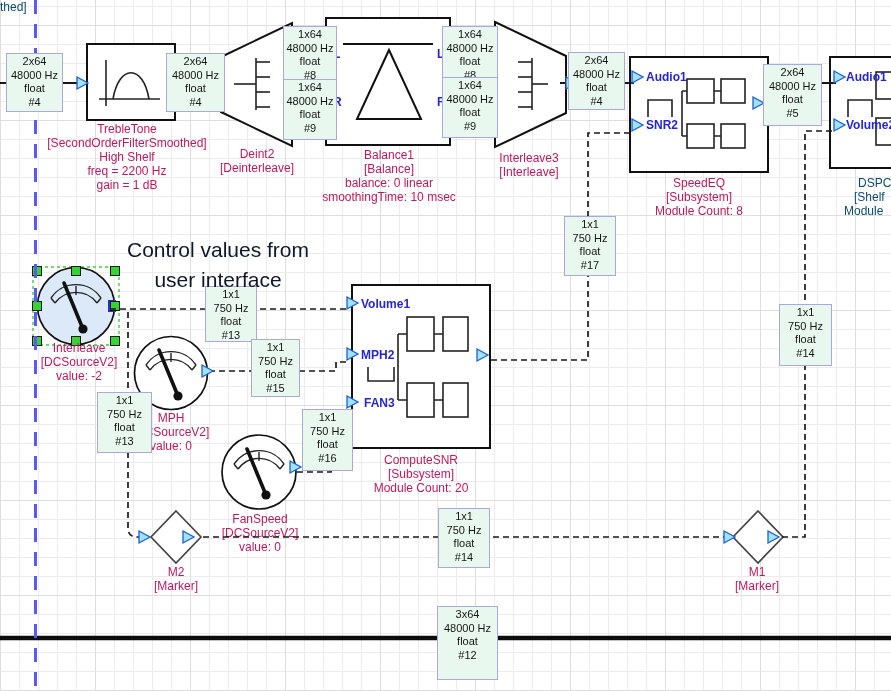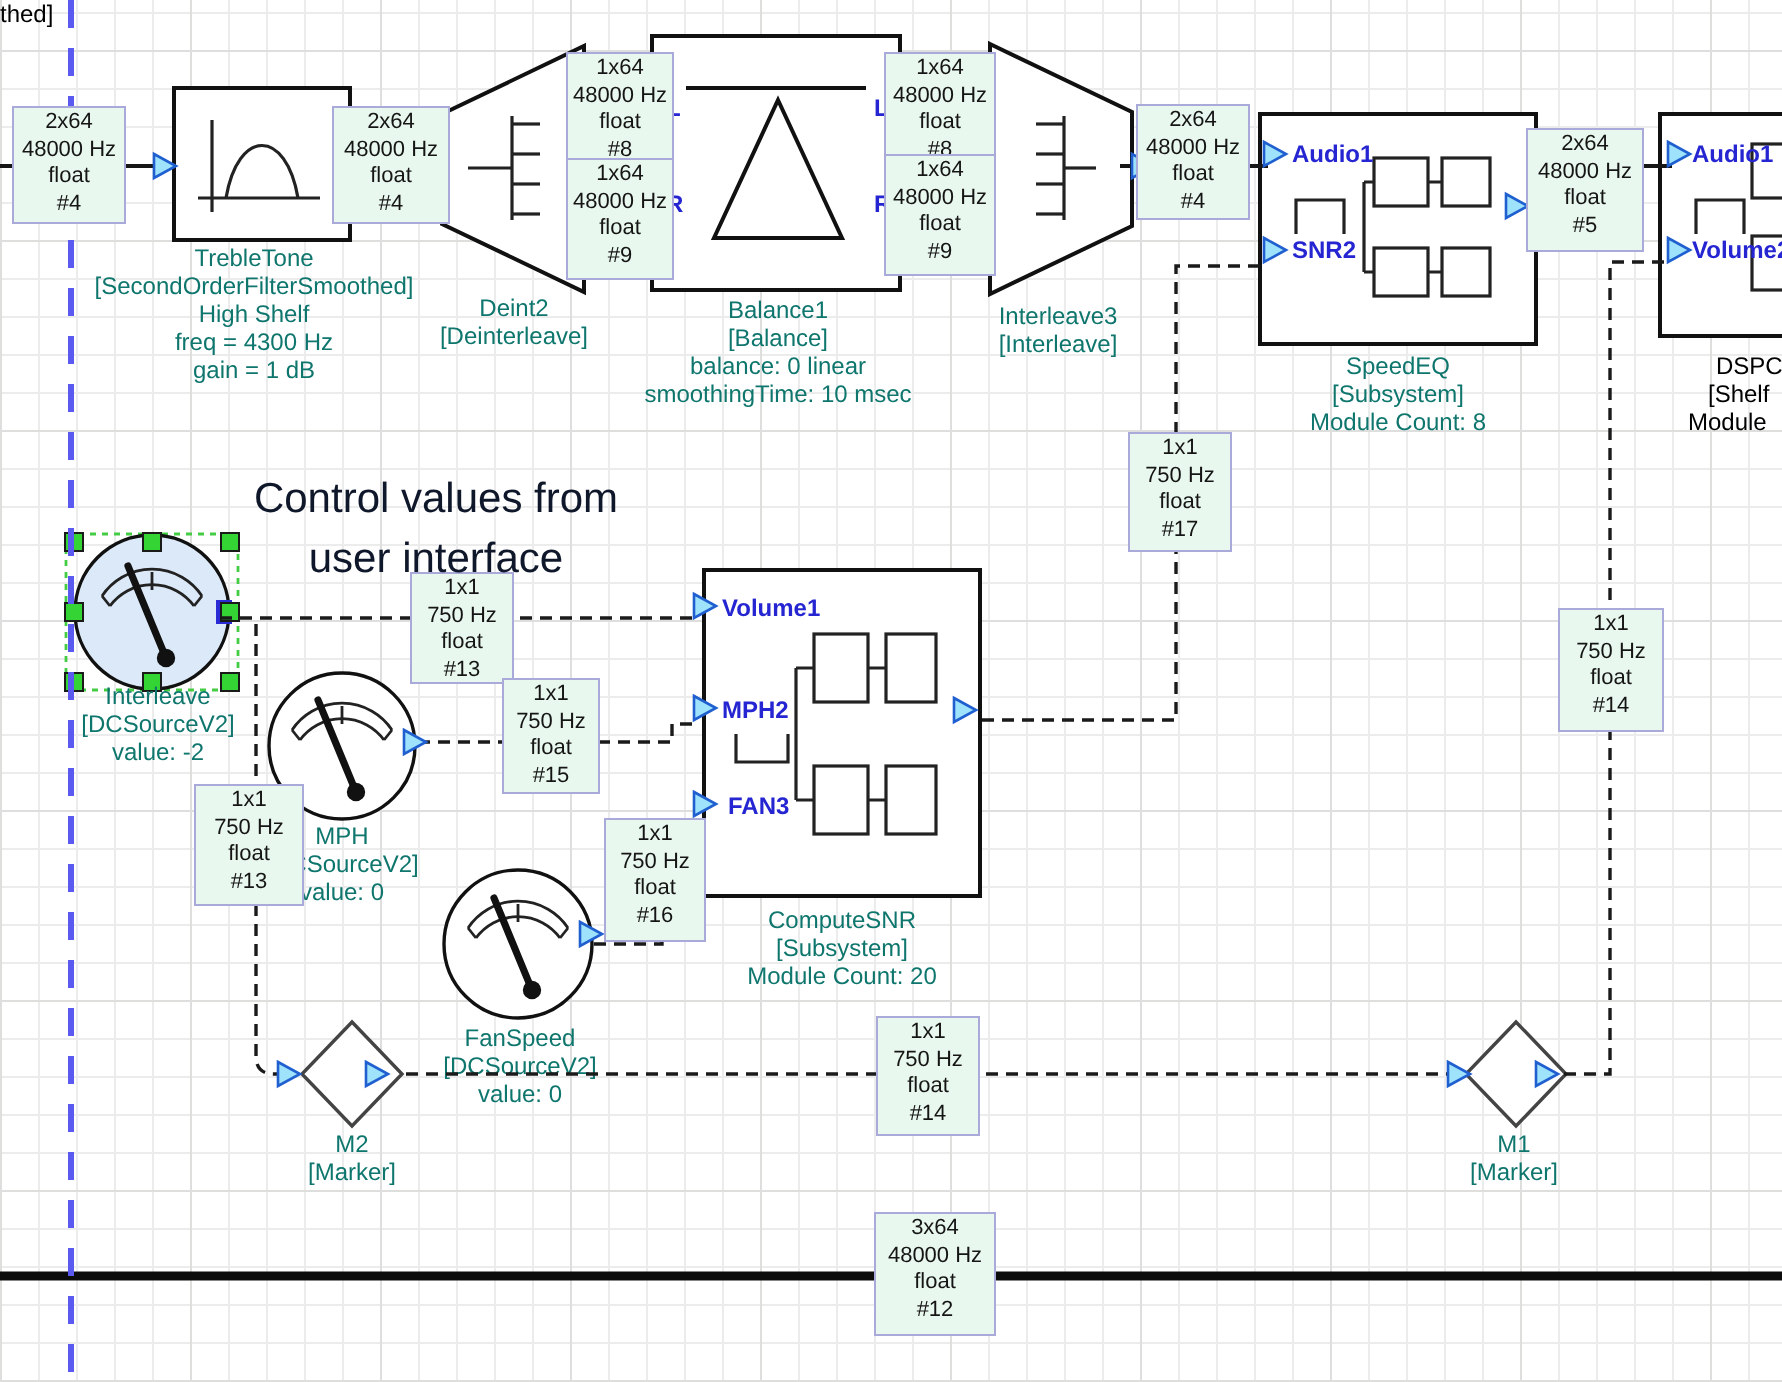--- a/index.html
+++ b/index.html
@@ -6,22 +6,22 @@
   body{width:891px;height:691px;overflow:hidden;position:relative;
        font-family:"Liberation Sans",sans-serif;
        background-color:#ffffff;
        background-image:
          repeating-linear-gradient(90deg,#dededd 0 1px,transparent 1px 95px),
          repeating-linear-gradient(0deg,#dededd 0 1px,transparent 1px 95px),
          repeating-linear-gradient(90deg,#ececec 0 1px,transparent 1px 19px),
          repeating-linear-gradient(0deg,#ececec 0 1px,transparent 1px 19px);}
   .layer{position:absolute;left:0;top:0}
   .lbl{position:absolute;transform:translateX(-50%);font:12px/14px "Liberation Sans",sans-serif;
-       color:#0f766e;white-space:nowrap;text-align:center}
-  .lblL{position:absolute;font:12px/14px "Liberation Sans",sans-serif;color:#000000;white-space:nowrap}
+       color:#be185d;white-space:nowrap;text-align:center}
+  .lblL{position:absolute;font:12px/14px "Liberation Sans",sans-serif;color:#0c4a6e;white-space:nowrap}
   .pin{position:absolute;font:bold 12px/12px "Liberation Sans",sans-serif;color:#2525d2;white-space:nowrap}
   .anno{position:absolute;background:#e9f8ee;border:1px solid #a9a9da;box-sizing:border-box;
         font:11px/13.5px "Liberation Sans",sans-serif;color:#151515;text-align:center;padding-top:1px;overflow:hidden}
   .anno span{display:block}
   .heading{position:absolute;transform:translateX(-50%);font:21px/26px "Liberation Sans",sans-serif;
            color:#0f172a;white-space:nowrap}
 </style>
 </head>
 <body>
 
@@ -123,21 +123,21 @@
   <circle cx="259" cy="472" r="37" fill="#fff" stroke="#111" stroke-width="1.7"></circle>
   <use href="#gauge" transform="translate(259,472)"></use>
 </svg>
 
 <div class="layer">
   <div class="lblL" style="left:0;top:138">thed]</div>
 
   <div class="lbl" style="left:127px;top:122px">TrebleTone</div>
   <div class="lbl" style="left:127px;top:136px">[SecondOrderFilterSmoothed]</div>
   <div class="lbl" style="left:127px;top:150px">High Shelf</div>
-  <div class="lbl" style="left:127px;top:164px">freq = 4300 Hz</div>
+  <div class="lbl" style="left:127px;top:164px">freq = 2200 Hz</div>
   <div class="lbl" style="left:127px;top:178px">gain = 1 dB</div>
 
   <div class="lbl" style="left:257px;top:147px">Deint2</div>
   <div class="lbl" style="left:257px;top:161px">[Deinterleave]</div>
 
   <div class="lbl" style="left:389px;top:148px">Balance1</div>
   <div class="lbl" style="left:389px;top:162px">[Balance]</div>
   <div class="lbl" style="left:389px;top:176px">balance: 0 linear</div>
   <div class="lbl" style="left:389px;top:190px">smoothingTime: 10 msec</div>
 
@@ -310,21 +310,21 @@
       <span>750 Hz</span>
       <span>float</span>
       <span>#14</span>
     </div>
   <div class="anno" style="left:438px;top:508px;width:52px;height:60px">
       <span>1x1</span>
       <span>750 Hz</span>
       <span>float</span>
       <span>#14</span>
     </div>
-  <div class="anno" style="left:437px;top:606px;width:61px;height:62px">
+  <div class="anno" style="left:437px;top:606px;width:61px;height:74px">
       <span>3x64</span>
       <span>48000 Hz</span>
       <span>float</span>
       <span>#12</span>
     </div>
 </div>
 
 <div class="heading" style="left:218px;top:237px">Control values from</div>
 <div class="heading" style="left:218px;top:267px">user interface</div>
 

